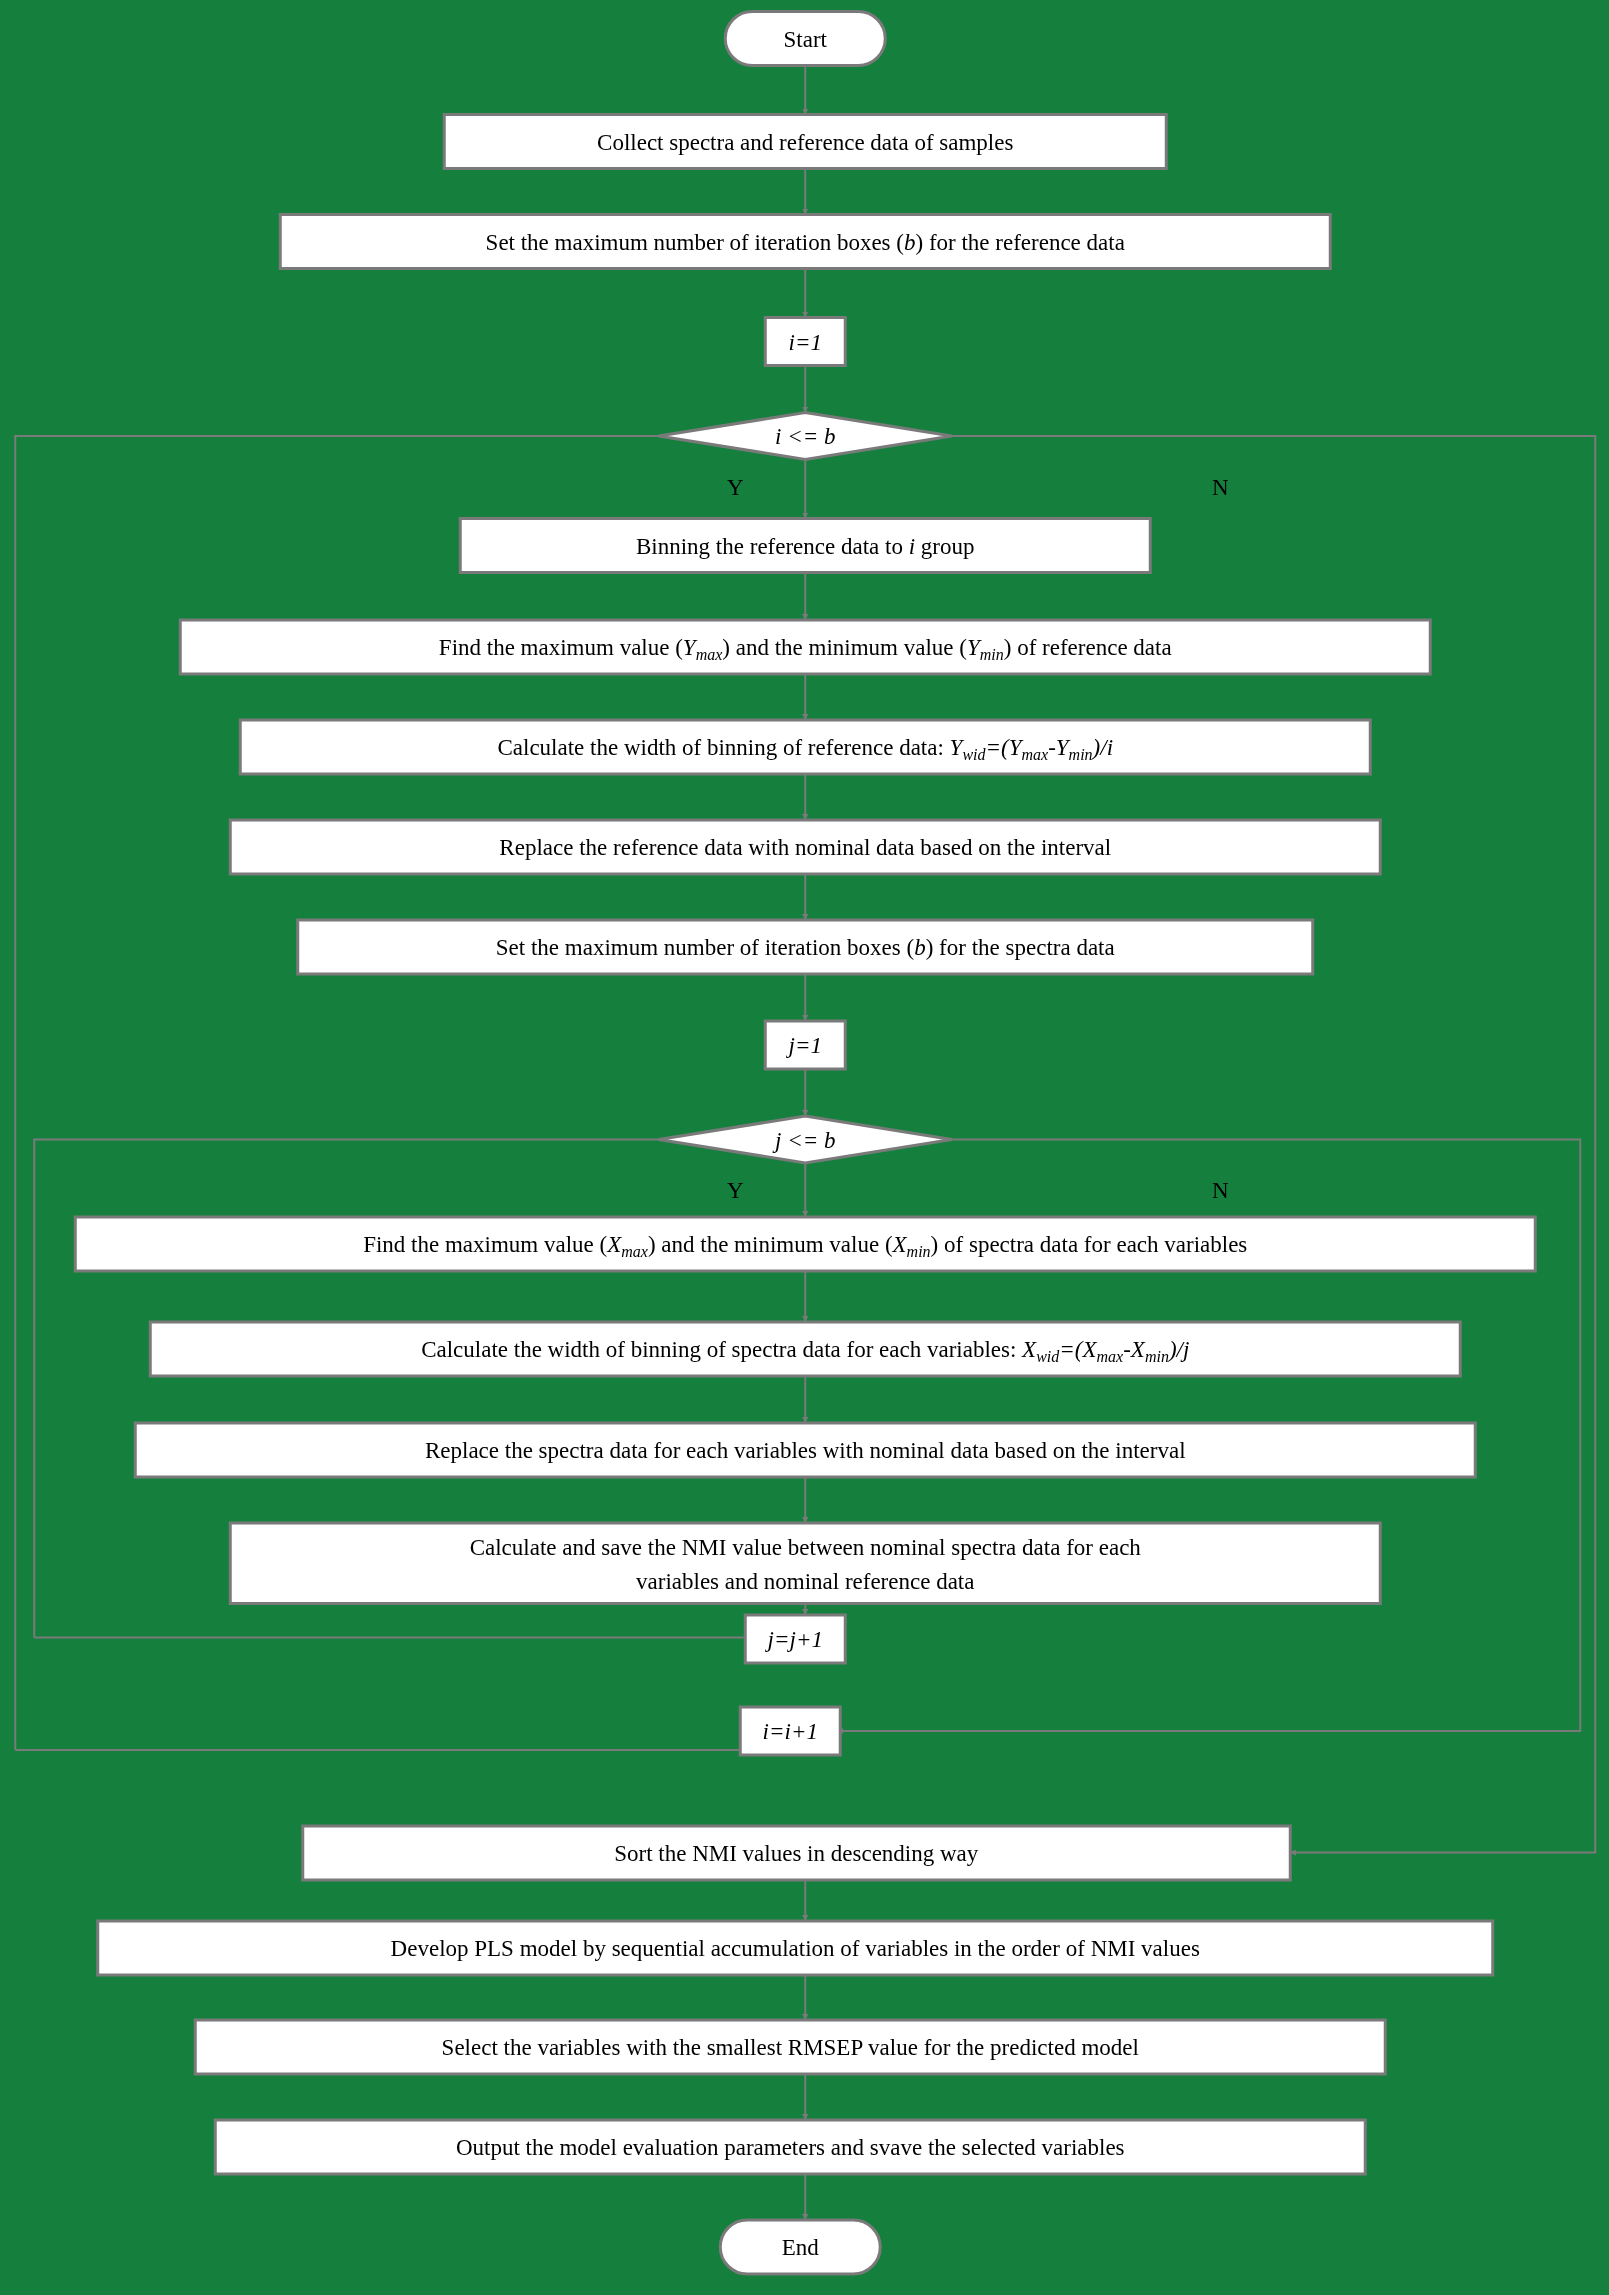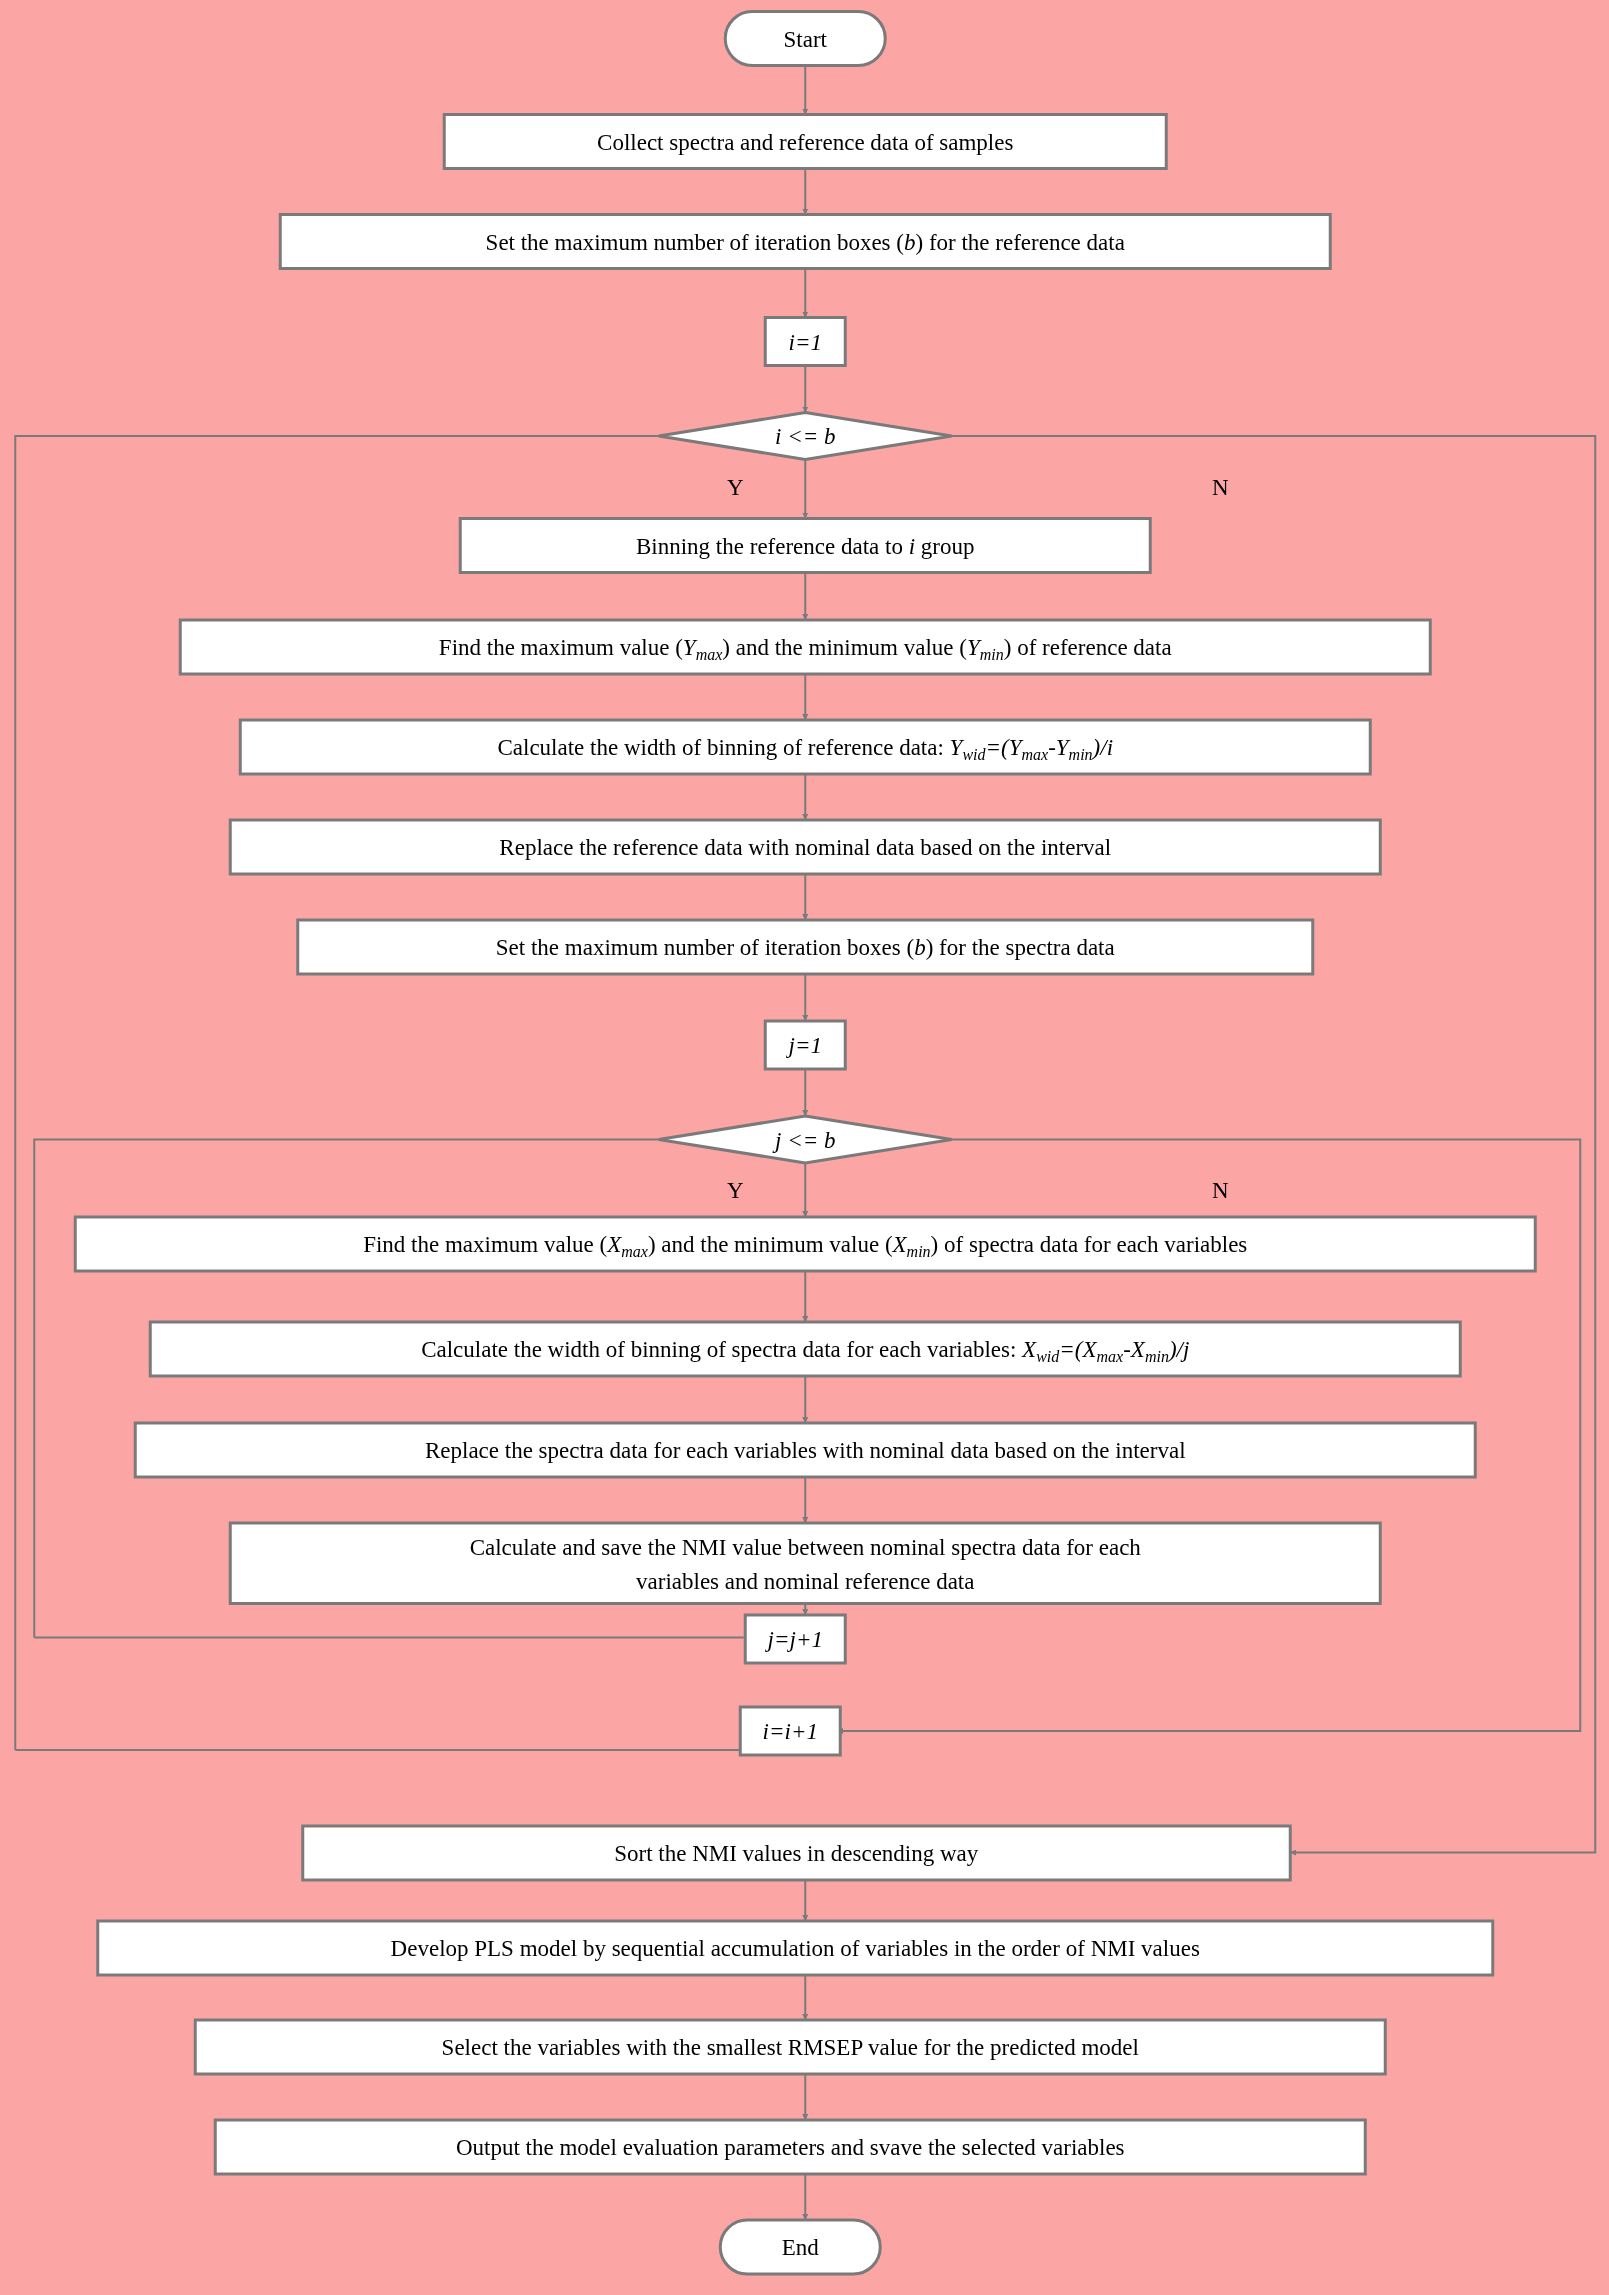--- a/index.html
+++ b/index.html
@@ -1,17 +1,17 @@
 <!DOCTYPE html>
 <html style="font-size:8px"><head>
 <meta charset="utf-8">
 <style>
   html,body{margin:0;padding:0;background:#ffffff;}
   body{font-family:"Liberation Serif", serif;}
-  #stage{position:relative;width:1610px;height:2295px;background:#fca5a5;overflow:hidden;}
+  #stage{position:relative;width:1610px;height:2295px;background:#15803d;overflow:hidden;}
   svg{display:block;}
   .fx{font-family:"Liberation Serif", serif;fill:#000;font-size:46px;}
   .fx-i{font-style:italic;}
   .sub{font-size:32px;font-style:italic;}
 </style>
 </head>
 <body>
 
 <div id="stage">
 <svg width="1610" height="2295" viewBox="0 0 3219 4590" xmlns="http://www.w3.org/2000/svg">

